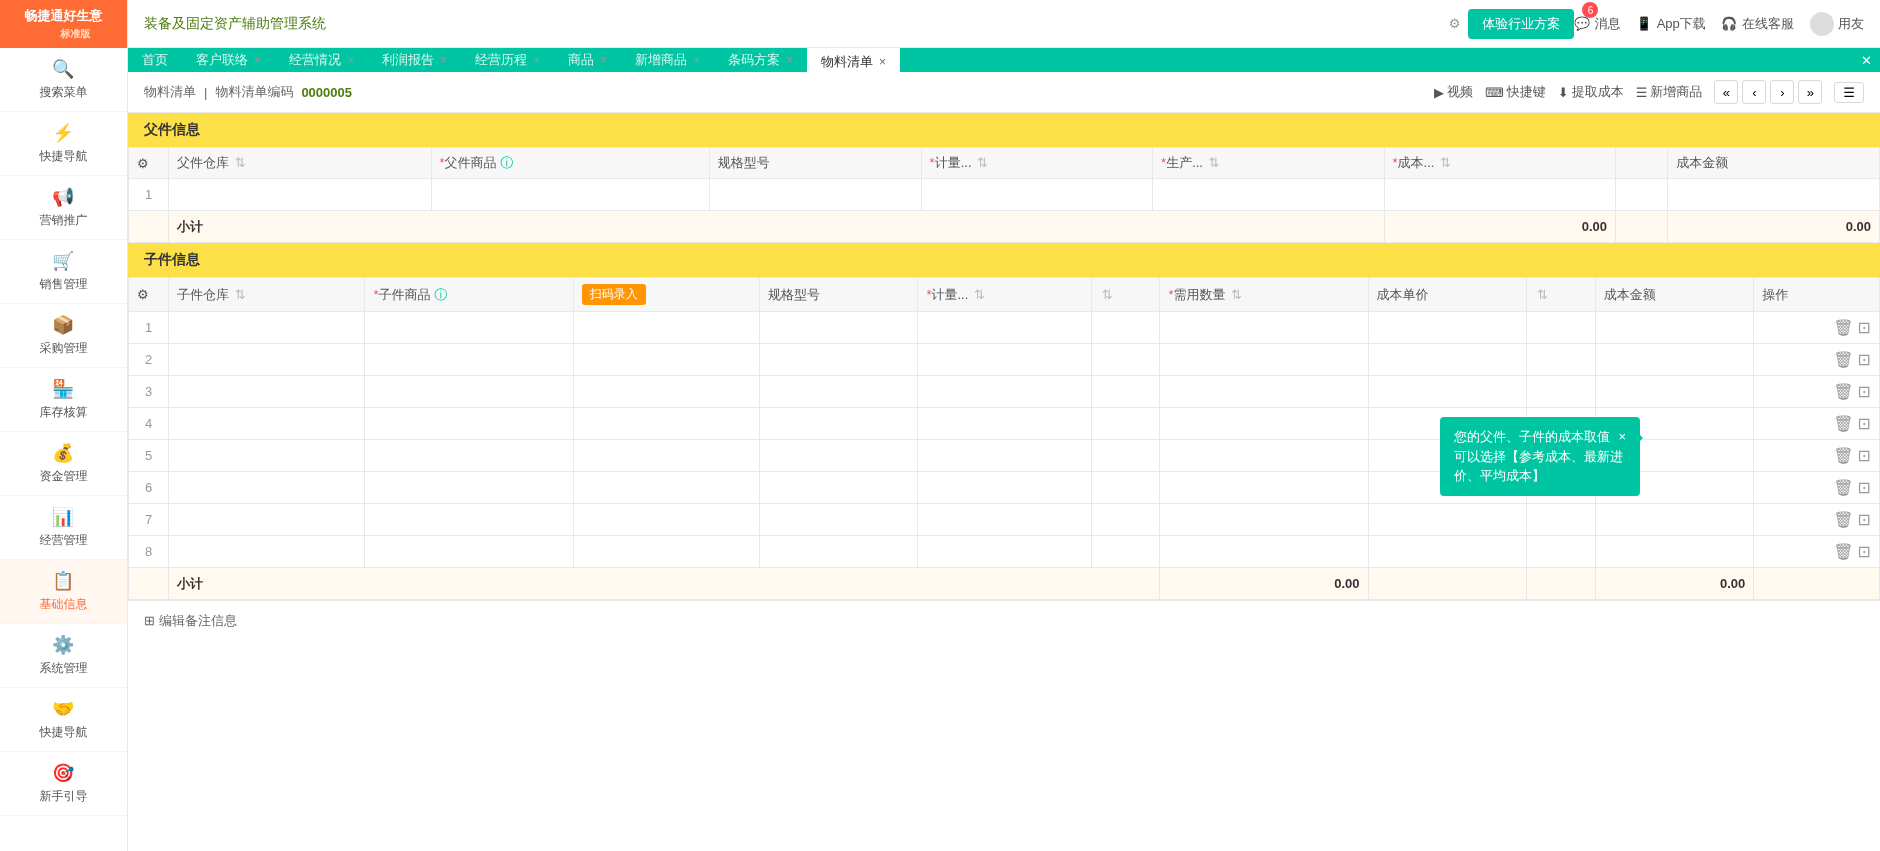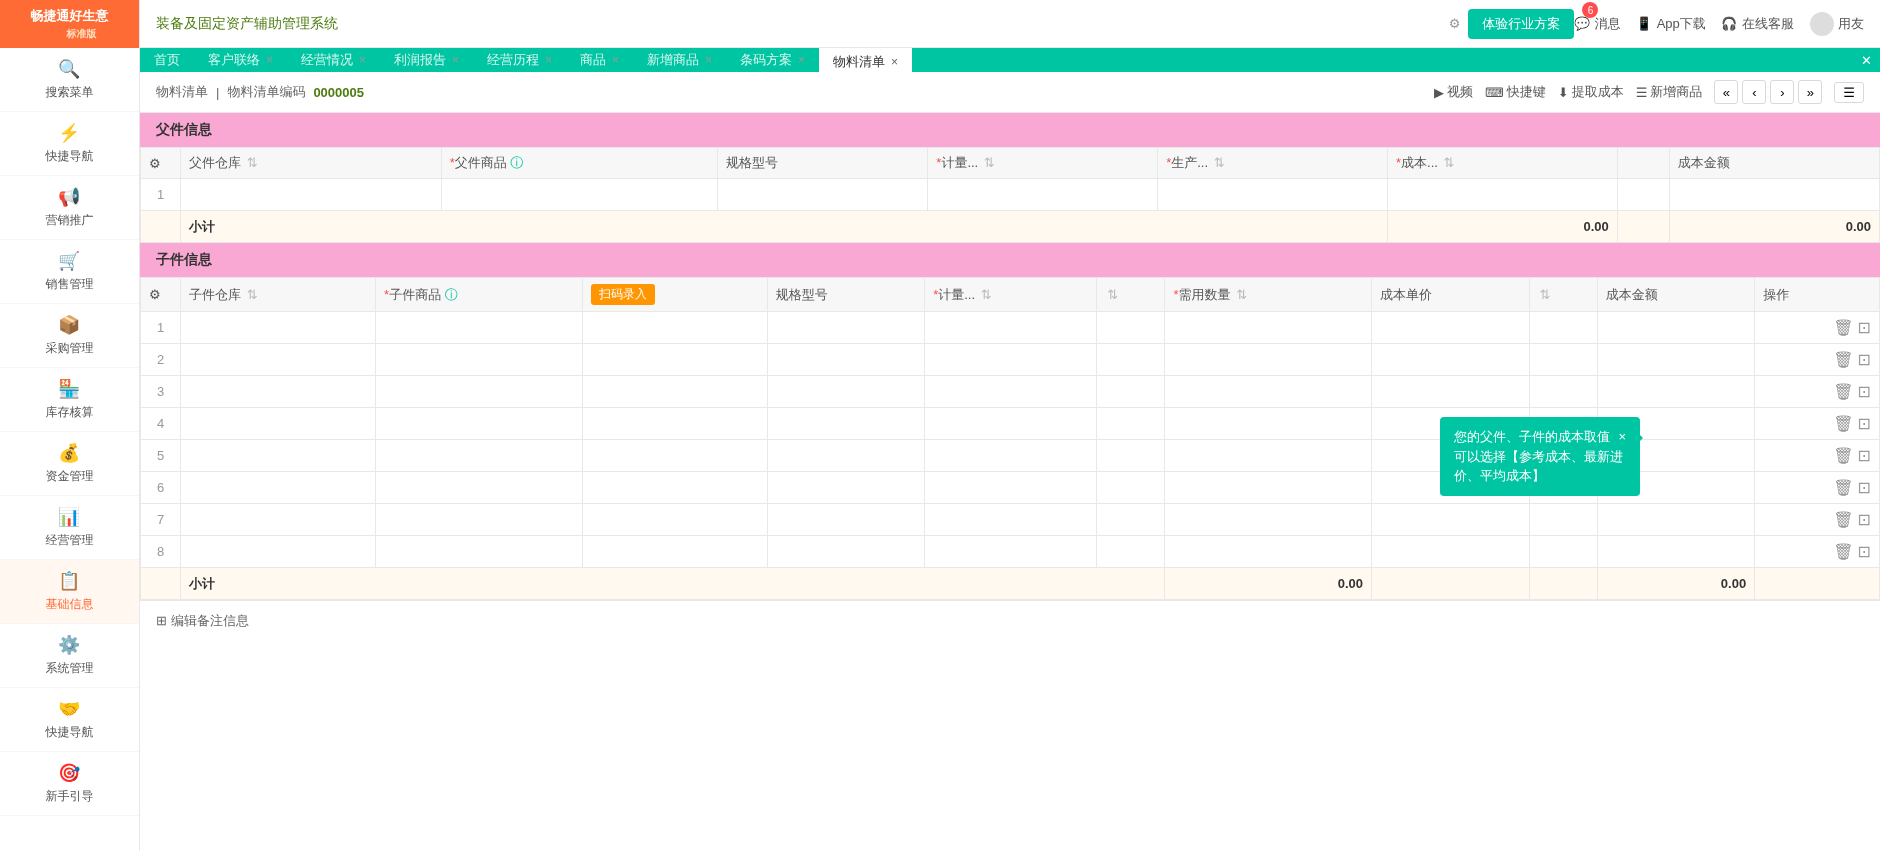--- a/index.html
+++ b/index.html
@@ -1,20 +1,20 @@
 <!DOCTYPE html>
 <html><head>
   <meta charset="utf-8">
   <style>
     * { box-sizing: border-box; margin: 0; padding: 0; font-family: 'Microsoft YaHei', Arial, sans-serif; font-size: 13px; }
     body { display: flex; height: 851px; overflow: hidden; background: #f0f2f5; }
 
     
     .sidebar {
-      width: 140px;
+      width: 128px;
       background: #fff;
       display: flex;
       flex-direction: column;
       border-right: 1px solid #e8e8e8;
       flex-shrink: 0;
     }
     .sidebar-logo {
       background: #ff6b35;
       height: 48px;
       display: flex;
@@ -169,21 +169,21 @@
       border-radius: 3px;
       display: flex; align-items: center; justify-content: center;
     }
 
     
     .section-title {
       padding: 8px 16px;
       font-size: 14px;
       font-weight: bold;
       color: #333;
-      background: #f9a8d4;
+      background: #fde047;
     }
 
     
     .data-table {
       width: 100%;
       border-collapse: collapse;
       background: #fff;
     }
     .data-table th {
       background: #f7f7f7;

